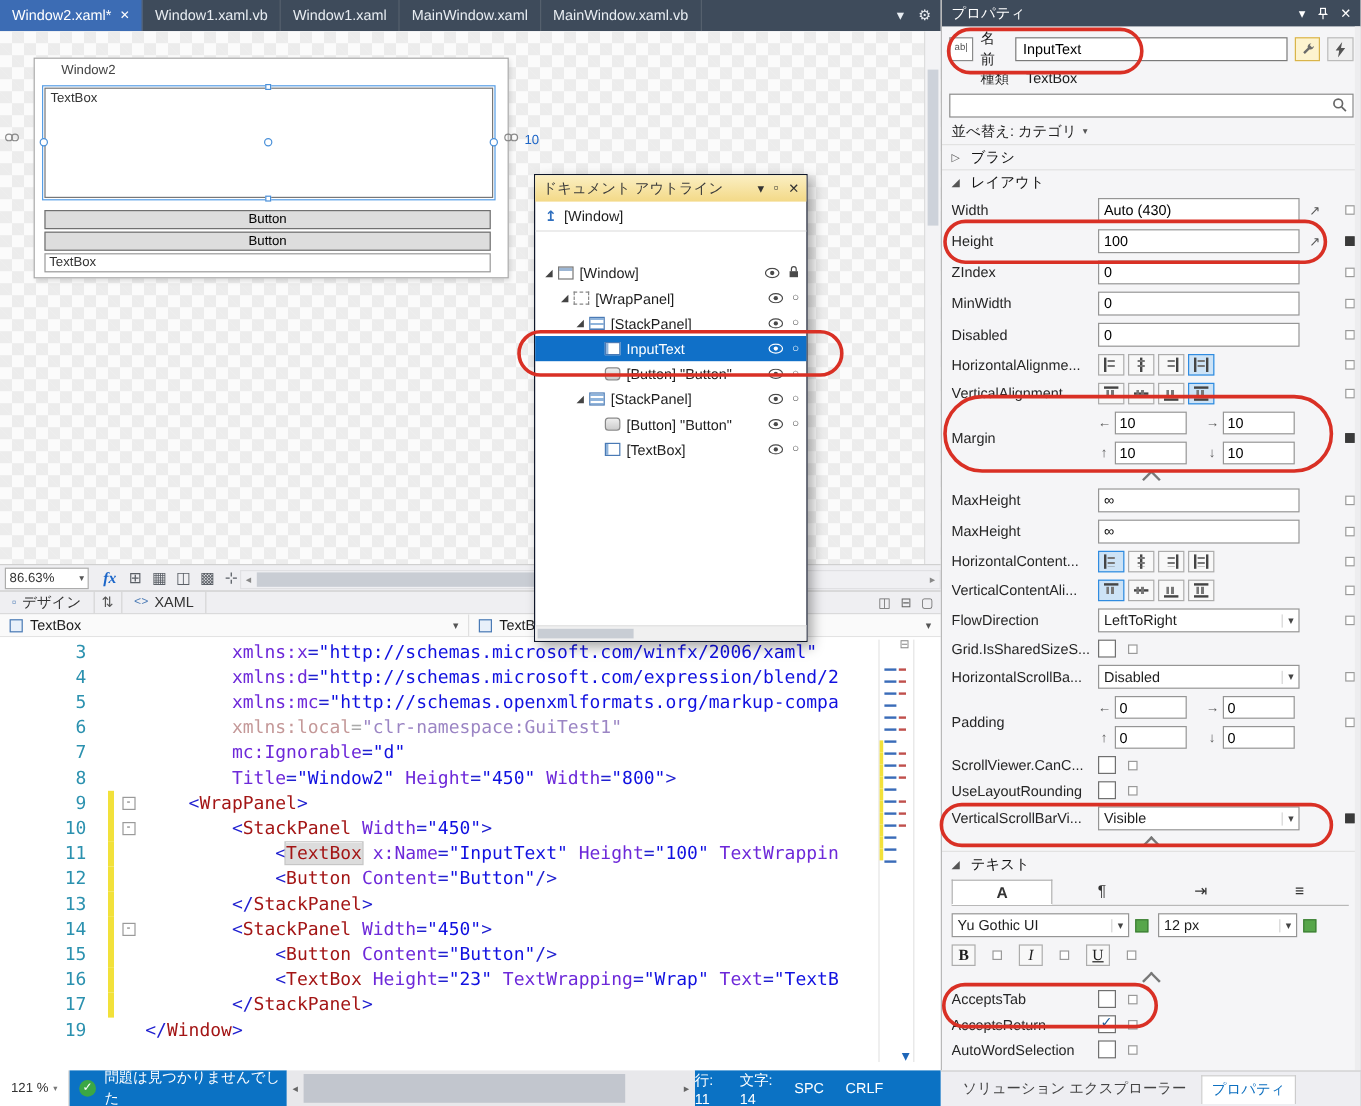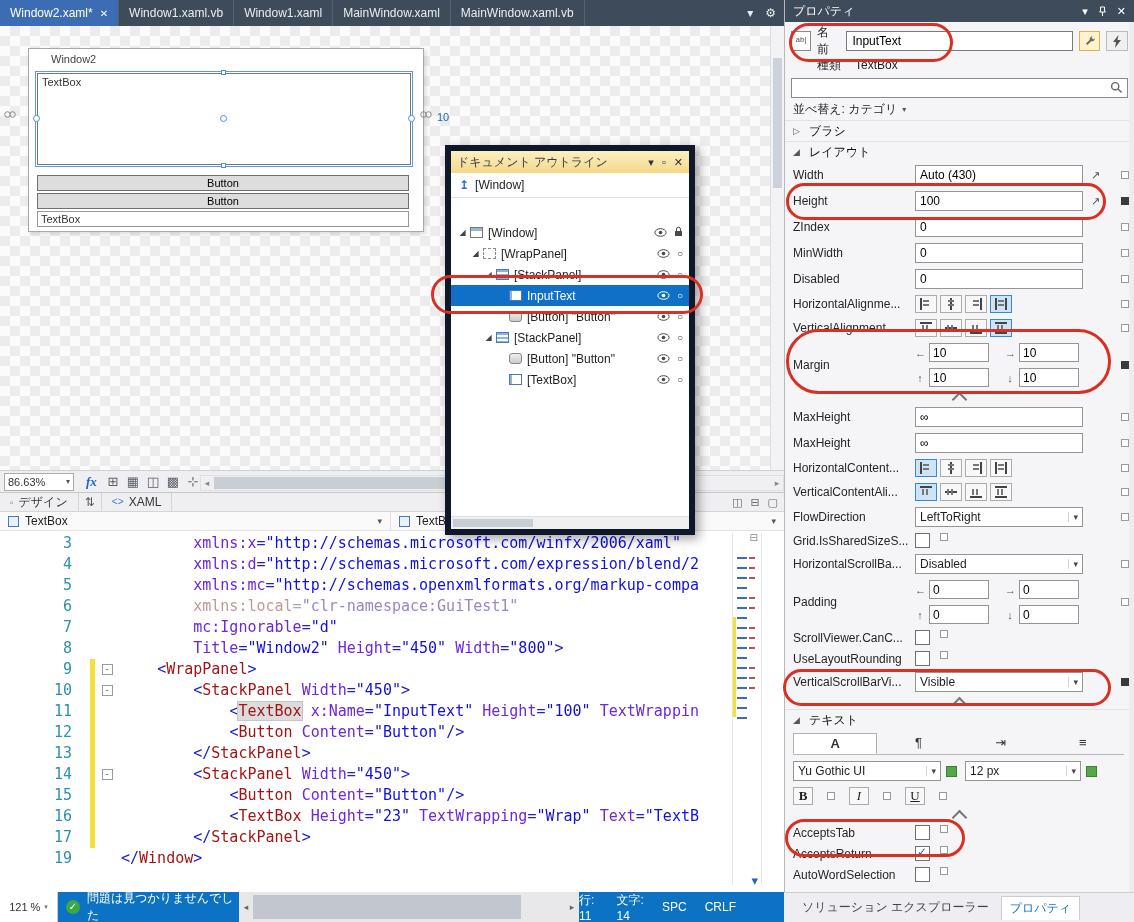--- a/index.html
+++ b/index.html
@@ -97,21 +97,21 @@
   #type-row{position:absolute;left:32px;top:56px;right:6px;height:18px;display:flex;gap:14px;align-items:center;}
   #search-row{position:absolute;left:6px;top:78px;right:6px;height:20px;}
   #search-input{width:100%;height:20px;border:1px solid #8A8A8A;box-sizing:border-box;padding:0 22px 0 5px;font:12px "Liberation Sans",sans-serif;}
   #search-icon{position:absolute;right:5px;top:3px;}
   #sort-row{position:absolute;left:8px;top:100px;right:6px;height:18px;display:flex;align-items:center;gap:5px;color:#222;}
   #prop-sections{position:absolute;left:0;top:120px;right:0;bottom:0;overflow:hidden;}
   .psec{height:20px;display:flex;align-items:center;padding:0 8px;border-top:1px solid #E2E2E2;color:#111;gap:6px;}
   .psec .tri{color:#555;font-size:9px;width:10px;}
   .prow{position:relative;display:flex;align-items:center;padding:3px 10px 3px 8px;box-sizing:border-box;}
   .plabel{width:122px;flex:none;font-size:12px;color:#262626;white-space:nowrap;overflow:hidden;}
-  .pctl{width:168px;flex:none;display:flex;align-items:flex-start;}
+  .pctl{width:168px;flex:none;display:flex;align-items:center;}
   .pin{width:100%;height:20px;border:1px solid #959595;font:12px "Liberation Sans",sans-serif;padding:0 4px;box-sizing:border-box;background:#FFF;}
   .dd{width:100%;height:20px;border:1px solid #959595;background:#FFF;display:flex;align-items:center;justify-content:space-between;padding:0 4px;box-sizing:border-box;}
   .dd-caret{color:#444;font-size:9px;border-left:1px solid #D5D5D5;padding-left:4px;}
   .resz{margin-left:8px;color:#555;font-size:11px;}
   .marker{position:absolute;right:5px;top:50%;margin-top:-4px;width:8px;height:8px;border:1px solid #9A9A9A;background:#FFF;box-sizing:border-box;}
   .marker.filled{background:#3A3A3A;border-color:#3A3A3A;}
   .marker.inline{position:static;margin:0 0 0 10px;}
   .cb{width:13px;height:13px;border:1px solid #707070;background:#FFF;position:relative;flex:none;}
   .cb.on::after{content:"✓";position:absolute;left:1px;top:-2px;color:#1E5C99;font-size:12px;font-weight:bold;}
   .albtn{width:22px;height:18px;border:1px solid #ACACAC;background:#F8F8F8;display:flex;align-items:center;justify-content:center;margin-right:3px;box-sizing:border-box;}
@@ -134,21 +134,21 @@
   .mcell input{width:60px;height:19px;border:1px solid #959595;font:12px "Liberation Sans",sans-serif;padding:0 3px;box-sizing:border-box;}
   .chevrow{height:14px;display:flex;align-items:center;justify-content:center;padding:0;}
   .chev{width:9px;height:9px;border-left:2px solid #777;border-top:2px solid #777;transform:rotate(45deg);margin-top:5px;}
   .ttabs{display:flex;width:100%;border-bottom:1px solid #B8B8B8;}
   .ttab{flex:1;text-align:center;padding:2px 0;color:#333;font-size:13px;}
   .ttab.sel{background:#FFF;border:1px solid #B0B0B0;border-bottom:1px solid #FFF;font-weight:bold;}
   .gmark{width:9px;height:9px;background:#57A64A;border:1px solid #3E7E36;flex:none;margin:0 8px 0 5px;}
   .fsbtn{width:20px;height:18px;border:1px solid #ACACAC;background:#F8F8F8;display:flex;align-items:center;justify-content:center;font-family:"Liberation Serif",serif;font-size:13px;box-sizing:border-box;}
   #props-vscroll{position:absolute;right:0;top:22px;bottom:0;width:5px;background:#EDEDEF;}
   
-  #outline{position:absolute;left:445px;top:145px;width:250px;height:390px;background:#FFF;border:6px solid #0f172a;box-shadow:4px 4px 10px rgba(0,0,0,.35);z-index:50;box-sizing:border-box;}
+  #outline{position:absolute;left:445px;top:145px;width:228px;height:390px;background:#FFF;border:1px solid #0f172a;box-shadow:4px 4px 10px rgba(0,0,0,.35);z-index:50;box-sizing:border-box;}
   #outline-title{height:22px;background:linear-gradient(#FBEFC3,#F3D987);display:flex;align-items:center;justify-content:space-between;padding:0 6px;color:#3B3B3B;}
   #outline-title .oticons{display:flex;gap:8px;font-size:11px;color:#333;}
   #outline-scope{height:24px;display:flex;align-items:center;gap:6px;padding:0 8px;border-bottom:1px solid #E0E0E0;}
   #outline-scope .up{color:#2F6FBF;font-weight:bold;}
   #outline-tree{margin-top:24px;}
   .orow{position:relative;height:21px;display:flex;align-items:center;color:#1E1E1E;}
   .orow.sel{background:#1070C8;color:#FFF;}
   .exp{width:11px;flex:none;color:#444;font-size:8px;text-align:center;}
   .orow.sel .exp{color:#FFF;}
   .oi{width:13px;height:11px;flex:none;display:inline-block;margin:0 5px 0 2px;border:1px solid #4A7AB5;background:#FFF;box-sizing:border-box;}

